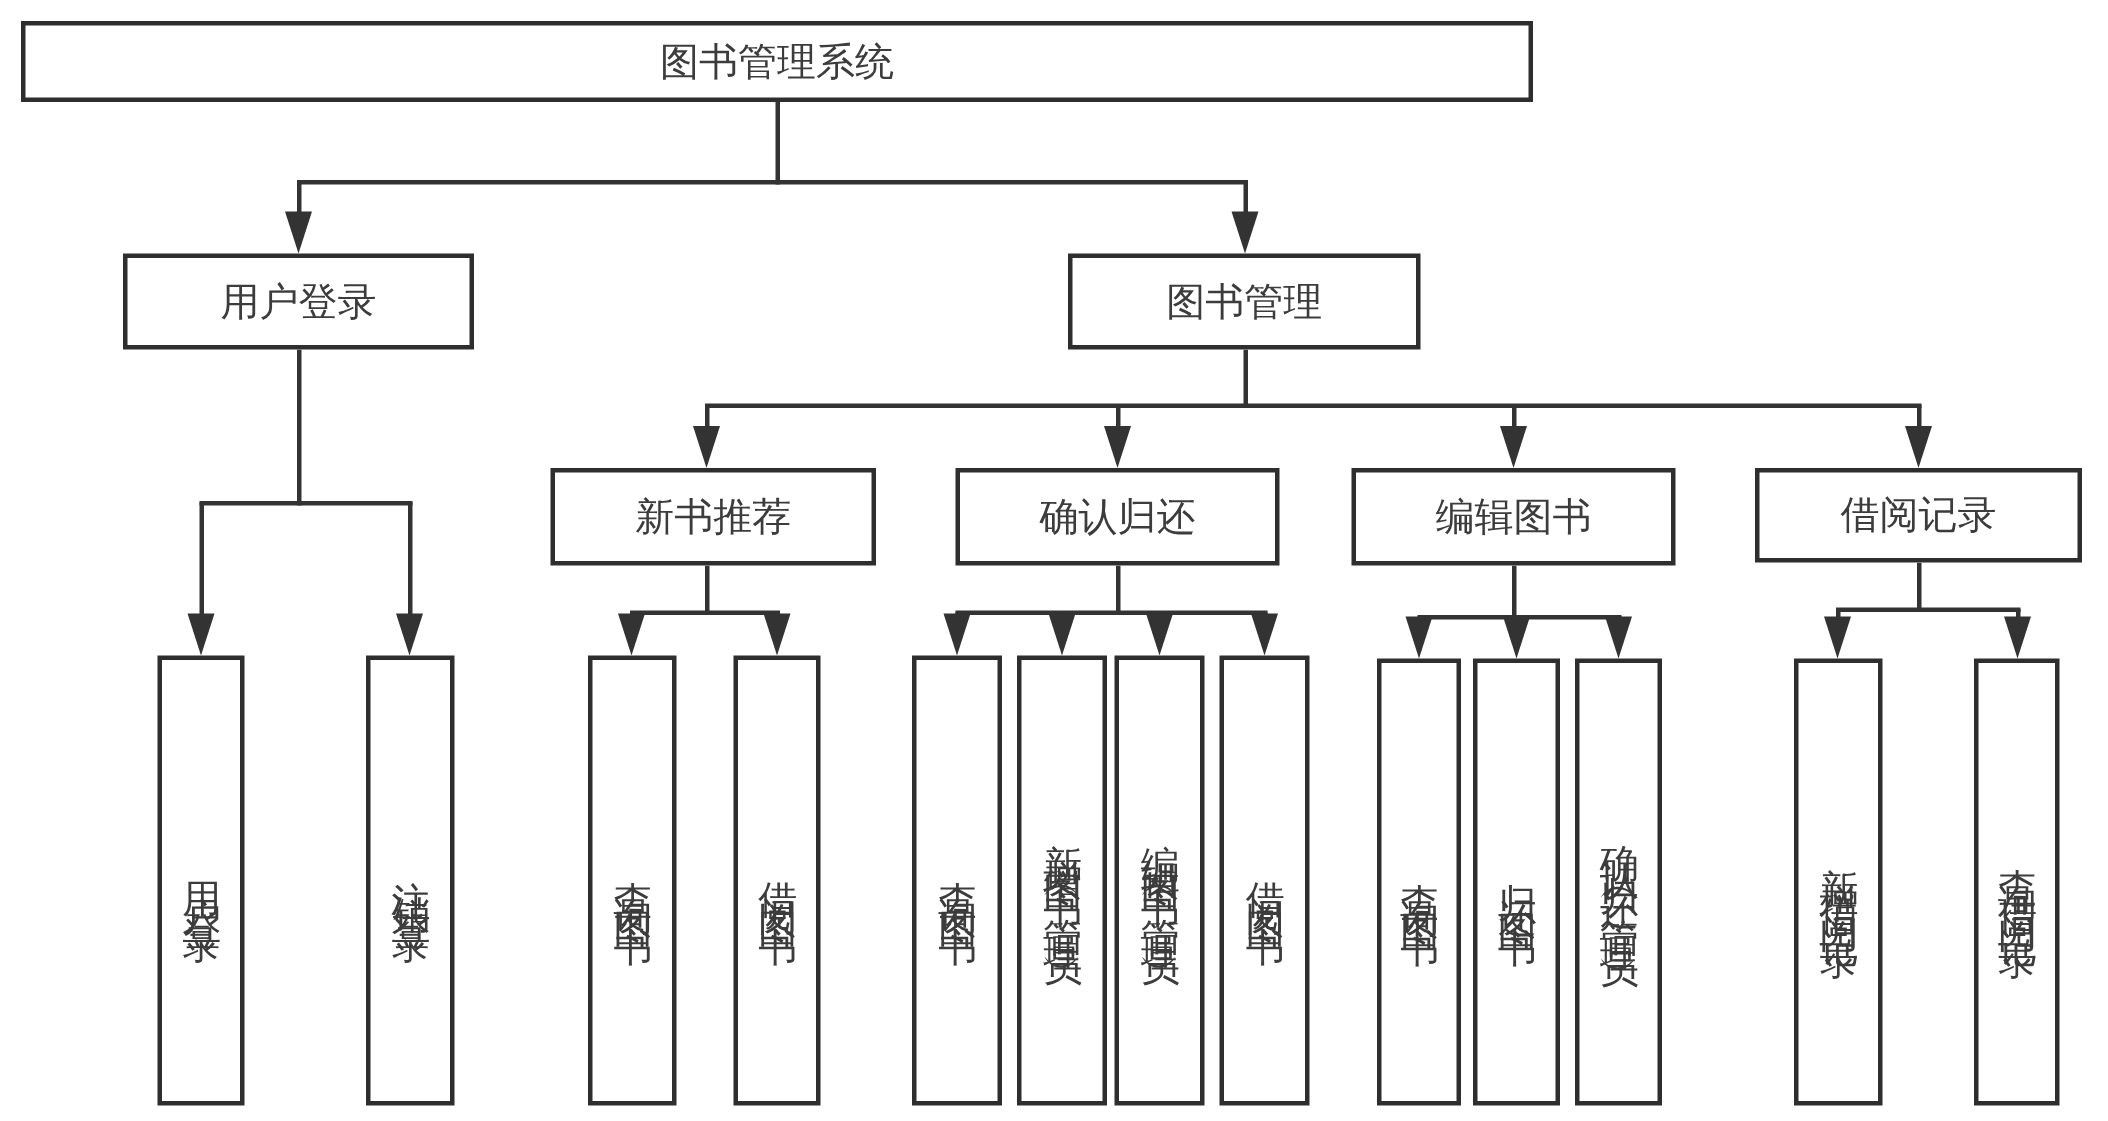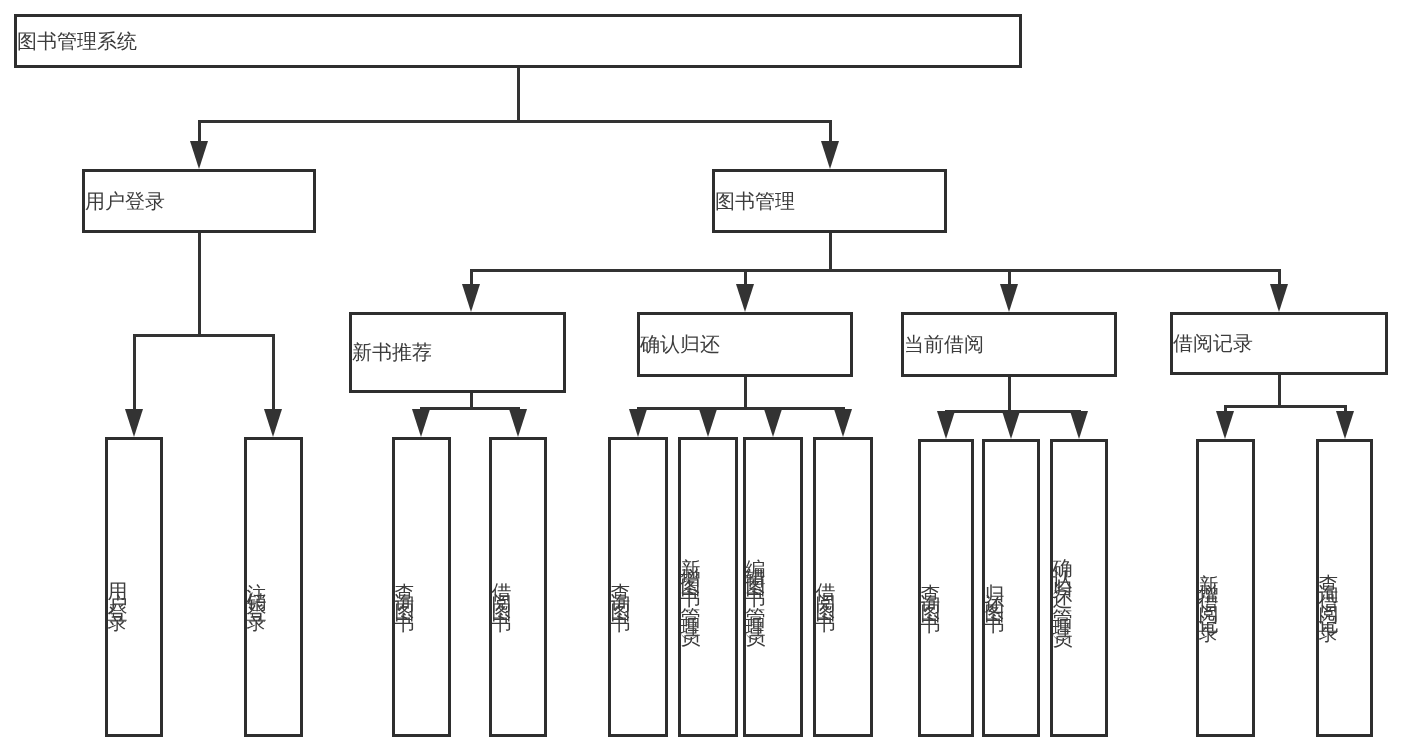--- a/index.html
+++ b/index.html
@@ -15,23 +15,23 @@
     background: #ffffff;
     overflow: hidden;
   }
   .box {
     position: absolute;
     box-sizing: border-box;
     background: #ffffff;
     border: 3px solid #2e2e2e;
     display: flex;
     align-items: center;
-    justify-content: flex-start;
+    justify-content: center;
     color: #3c3c3c;
-    font-size: 20px;
+    font-size: 26px;
     text-align: center;
   }
   .box span {
     display: block;
     white-space: nowrap;
   }
   .box.v span {
     writing-mode: vertical-rl;
     text-orientation: mixed;
     letter-spacing: 10px;
@@ -117,28 +117,28 @@
     <div class="arrowhead" style="left: 1336px; top: 411px;"></div>
     <div class="box" style="left: 14px; top: 14px; width: 1008px; height: 54px;">
       <span>图书管理系统</span>
     </div>
     <div class="box" style="left: 82px; top: 169px; width: 234px; height: 64px;">
       <span>用户登录</span>
     </div>
     <div class="box" style="left: 712px; top: 169px; width: 235px; height: 64px;">
       <span>图书管理</span>
     </div>
-    <div class="box" style="left: 349px; top: 312px; width: 217px; height: 81px;">
+    <div class="box" style="left: 367px; top: 312px; width: 217px; height: 65px;">
       <span>新书推荐</span>
     </div>
     <div class="box" style="left: 637px; top: 312px; width: 216px; height: 65px;">
       <span>确认归还</span>
     </div>
     <div class="box" style="left: 901px; top: 312px; width: 216px; height: 65px;">
-      <span>当前借阅</span>
+      <span>编辑图书</span>
     </div>
     <div class="box" style="left: 1170px; top: 312px; width: 218px; height: 63px;">
       <span>借阅记录</span>
     </div>
     <div class="box v" style="left: 105px; top: 437px; width: 58px; height: 300px;">
       <span>用户登录</span>
     </div>
     <div class="box v" style="left: 244px; top: 437px; width: 59px; height: 300px;">
       <span>注销登录</span>
     </div>

